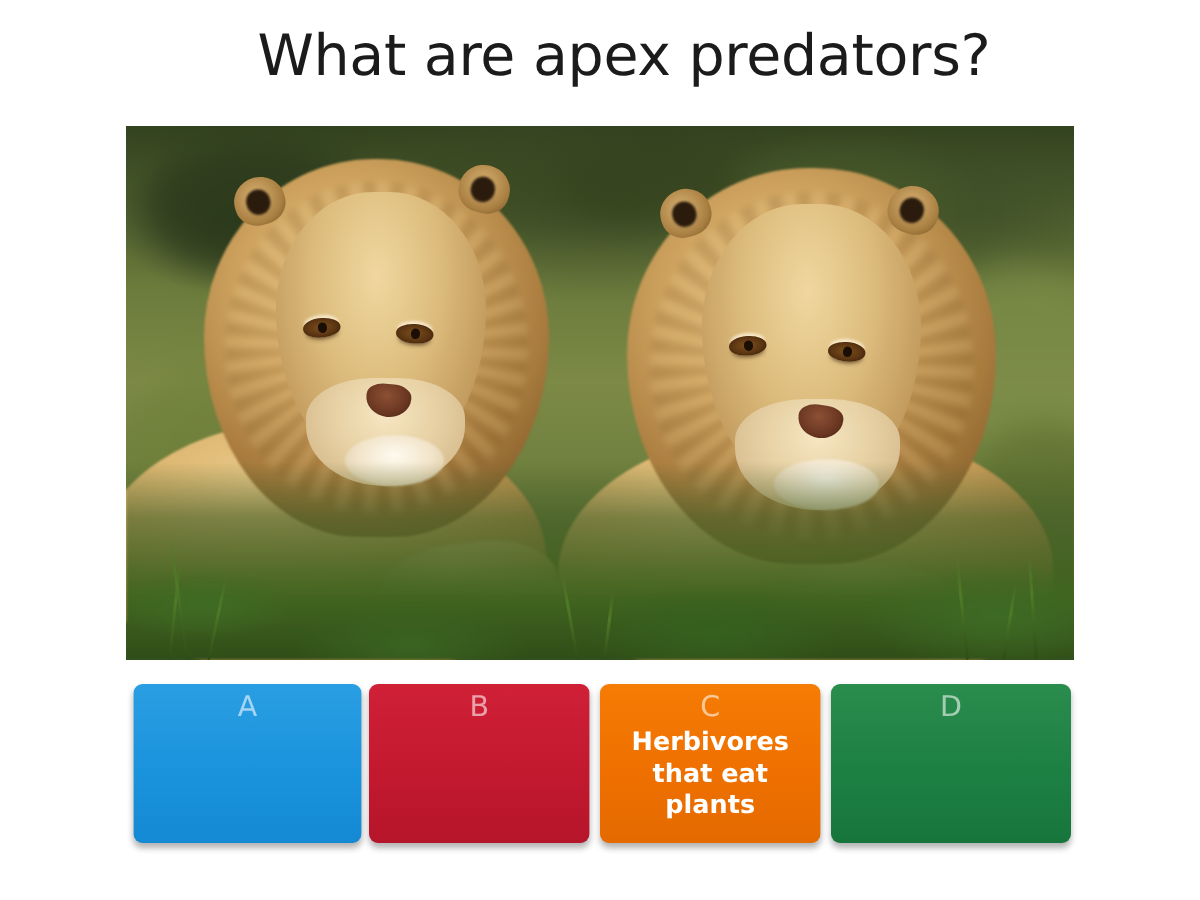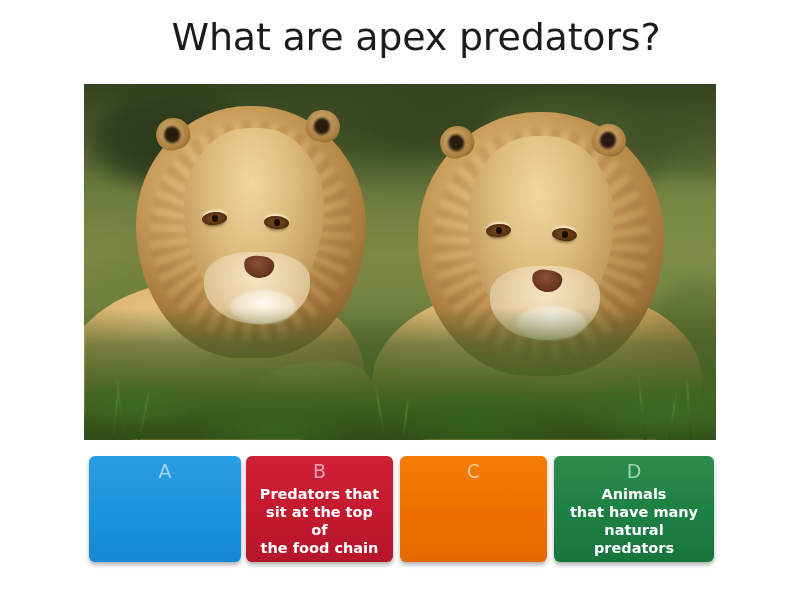--- a/index.html
+++ b/index.html
@@ -295,25 +295,24 @@
 </div>
 
 <div class="answers">
 
   <div class="answer-card a" style="background-color: rgb(26, 147, 221);">
     <div class="answer-letter">A</div>
   </div>
 
   <div class="answer-card b" style="background-color: rgb(195, 25, 47);">
     <div class="answer-letter">B</div>
-    <div class="answer-text">Predators that<br>sit at the top of<br>the food chain</div>
   </div>
 
   <div class="answer-card c" style="background-color: rgb(239, 112, 0);">
     <div class="answer-letter">C</div>
+    <div class="answer-text">Herbivores<br>that eat plants</div>
   </div>
 
   <div class="answer-card d" style="background-color: rgb(29, 128, 67);">
     <div class="answer-letter">D</div>
-    <div class="answer-text">Animals<br>that have many<br>natural predators</div>
   </div>
 
 </div>
 
 </body></html>

